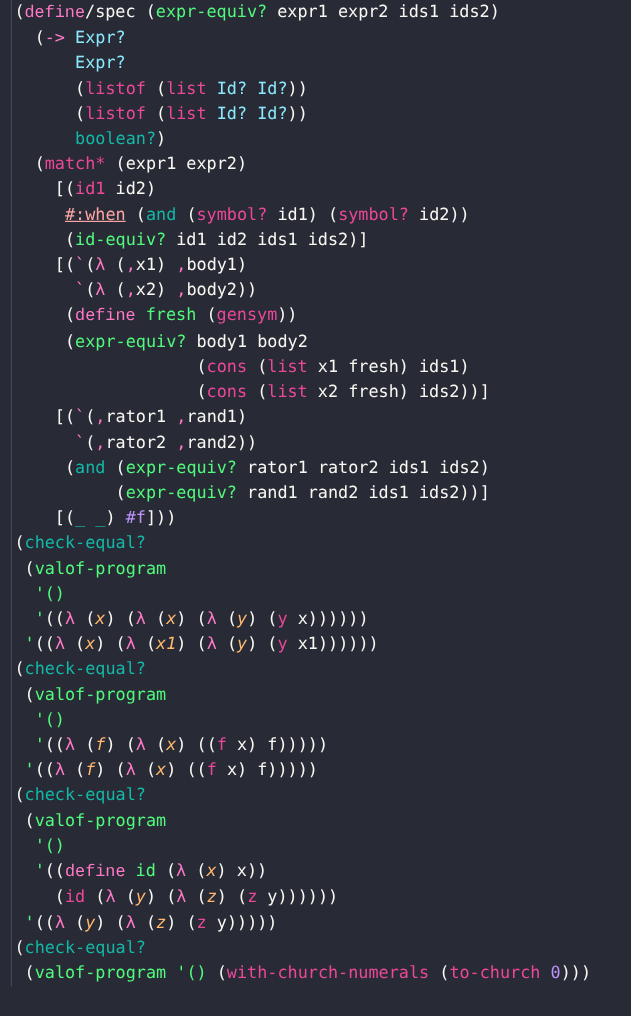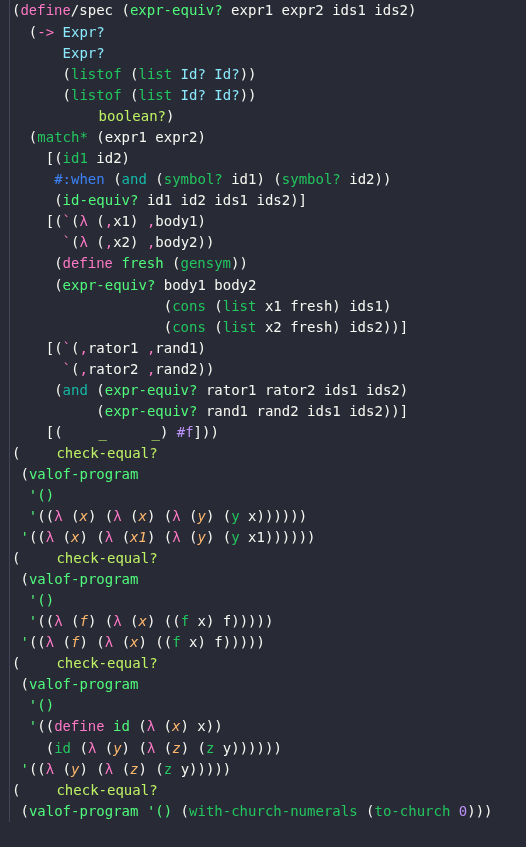--- a/index.html
+++ b/index.html
@@ -29,23 +29,23 @@
     }
     .code {
       padding-left: 2px;
       white-space: pre;
     }
     .c-def { color: #ff79c6; font-family: Liberation Mono, monospace; }
     .c-fn { color: #50fa7b; }
     .c-kw { color: #14b8a6; }
     .c-type { color: #8be9fd; }
     .c-op { color: #ff79c6; }
-    .c-id { color: #bef264; margin-left: 36px; }
-    .c-key { color: #3b82f6; }
-    .c-call { color: #22c55e; }
+    .c-id { color: #14b8a6; }
+    .c-key { color: #fca5a5; text-decoration: underline; }
+    .c-call { color: #ec4899; }
     .c-call2 { color: #50fa7b; margin-top: 22px; }
     .c-num { color: #bd93f9; }
     .c-const { color: #bd93f9; }
     .c-quote { color: #50fa7b; }
     .c-lam { color: #ff79c6; }
     .c-var { color: #ffb86c; font-style: italic; }
     .c-paren { color: #f8f8f2; }
     .c-comma { color: #ff79c6; }
     .c-tick { color: #ff79c6; }
   </style>

